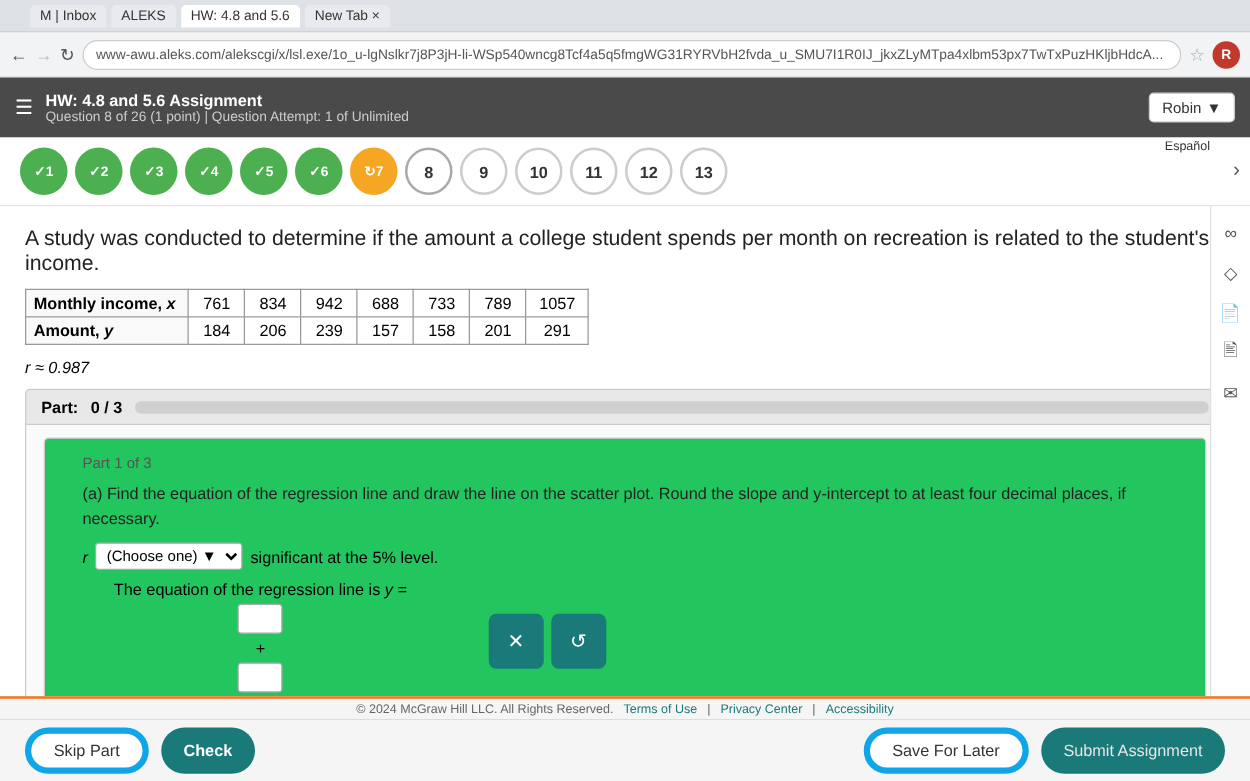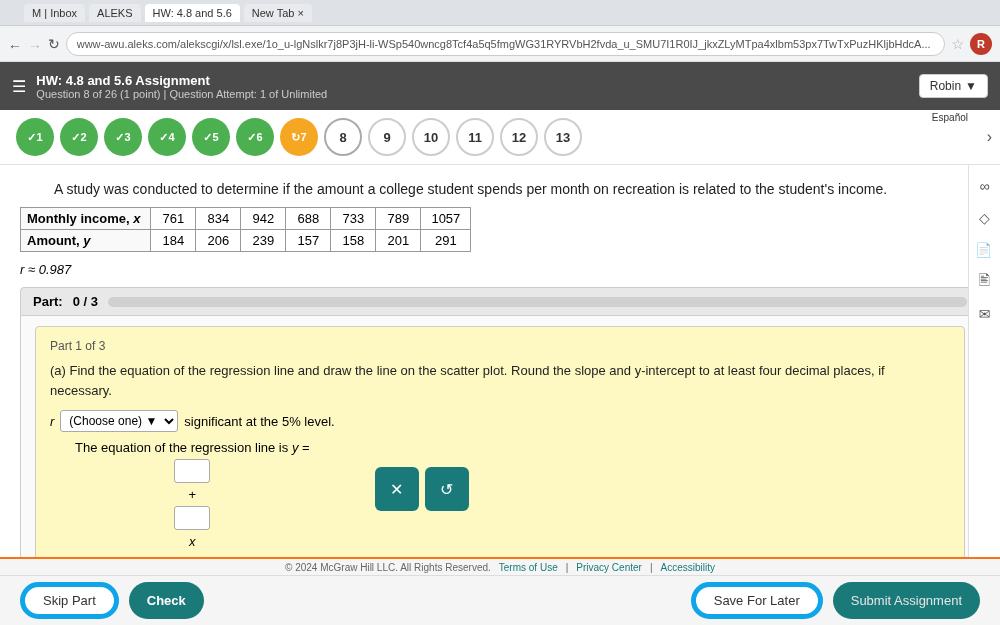--- a/index.html
+++ b/index.html
@@ -125,24 +125,23 @@
       cursor: pointer;
     }
 
     
     .main-content {
       background: #fff;
       padding: 16px 20px 12px 20px;
       position: relative;
     }
     .problem-statement {
-      font-size: 14px;
+      font-size: 17px;
       color: #222;
       margin-bottom: 10px;
-      margin-left: 34px;
     }
     .data-table {
       border-collapse: collapse;
       margin-bottom: 10px;
       font-size: 13px;
     }
     .data-table th, .data-table td {
       border: 1px solid #999;
       padding: 3px 10px;
       text-align: center;
@@ -192,22 +191,22 @@
       border: 1px solid #ccc;
       border-top: none;
       border-radius: 0 0 4px 4px;
       padding: 10px 14px;
       background: #fafafa;
       margin-bottom: 10px;
     }
     .part-content-inner {
       border: 1px solid #ccc;
       border-radius: 4px;
-      padding: 12px 14px;
-      background: #fef9c3;
+      padding: 12px 30px;
+      background: #22c55e;
     }
     .part-title { font-size: 12px; color: #555; margin-bottom: 8px; }
     .question-text { font-size: 13px; color: #222; margin-bottom: 10px; line-height: 1.5; }
     .question-row {
       display: flex;
       align-items: center;
       gap: 6px;
       margin-bottom: 8px;
       font-size: 13px;
     }

